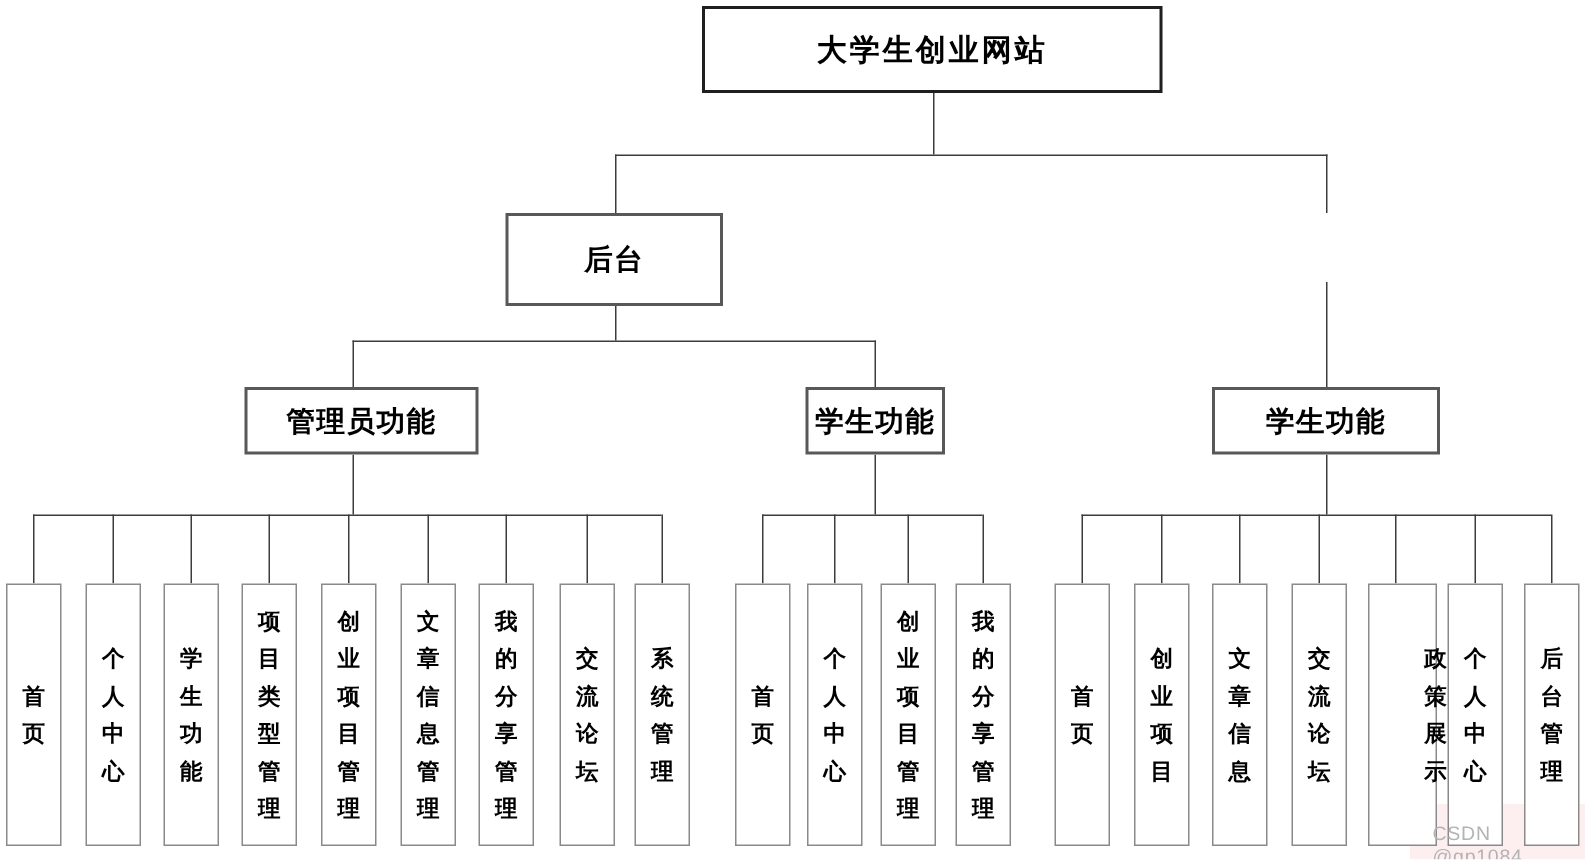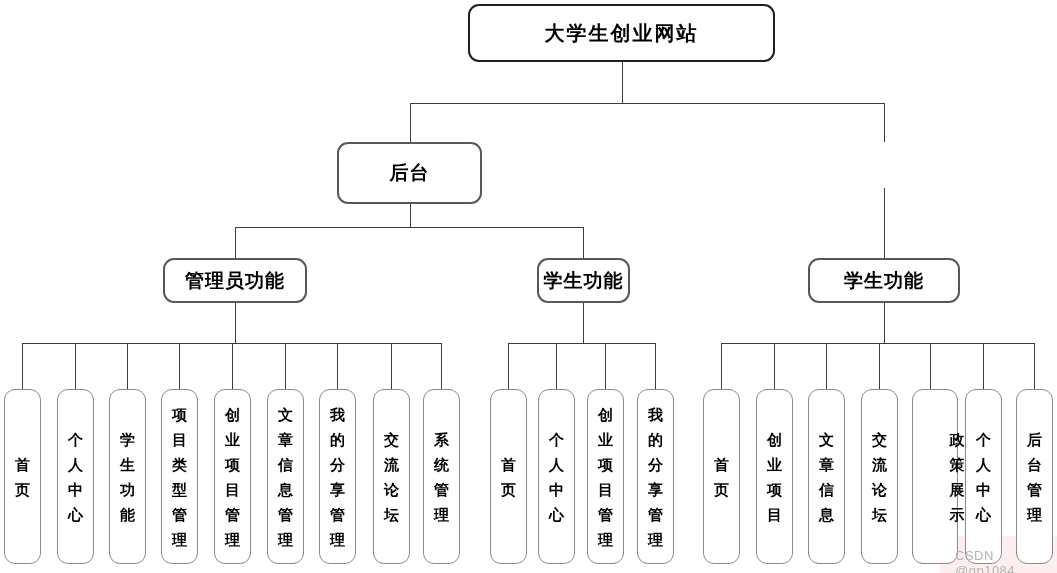--- a/index.html
+++ b/index.html
@@ -16,21 +16,20 @@
   .hl{height:1px;}
   
   .box{
     position:absolute;
     background:#ffffff;
     display:flex;align-items:center;justify-content:center;
     box-sizing:border-box;
     color:#000;font-weight:bold;
     z-index:2;
     text-align:center;
-    border-radius:11px;
   }
   .lvl-root{border:2px solid #1f1f1f;font-size:20px;letter-spacing:2px;height:58px;}
   .lvl-mid{border:2px solid #585858;font-size:19px;letter-spacing:1px;height:62px;}
   .lvl-sub{border:2px solid #585858;font-size:19px;letter-spacing:1px;height:45px;}
   .leaf{
     border:1.5px solid #8a8a8a;
     width:37px;height:175px;
     top:389px;
     font-size:15px;line-height:25px;
   }
@@ -100,21 +99,21 @@
   <div class="vl" style="left:1034px;top:343px;height:46px;"></div>
 
   <div class="box lvl-root" style="left:468px;top:4px;width:307px;">
     <span>大学生创业网站</span>
   </div>
 
   <div class="box lvl-mid" style="left:337px;top:142px;width:145px;">
     <span>后台</span>
   </div>
 
-  <div class="box lvl-sub" style="left:163px;top:258px;width:144px;">
+  <div class="box lvl-sub" style="left:163px;top:258px;width:156px;">
     <span>管理员功能</span>
   </div>
   <div class="box lvl-sub" style="left:537px;top:258px;width:93px;">
     <span>学生功能</span>
   </div>
   <div class="box lvl-sub" style="left:808px;top:258px;width:152px;">
     <span>学生功能</span>
   </div>
 
   <div class="box leaf" style="left:4px;">

